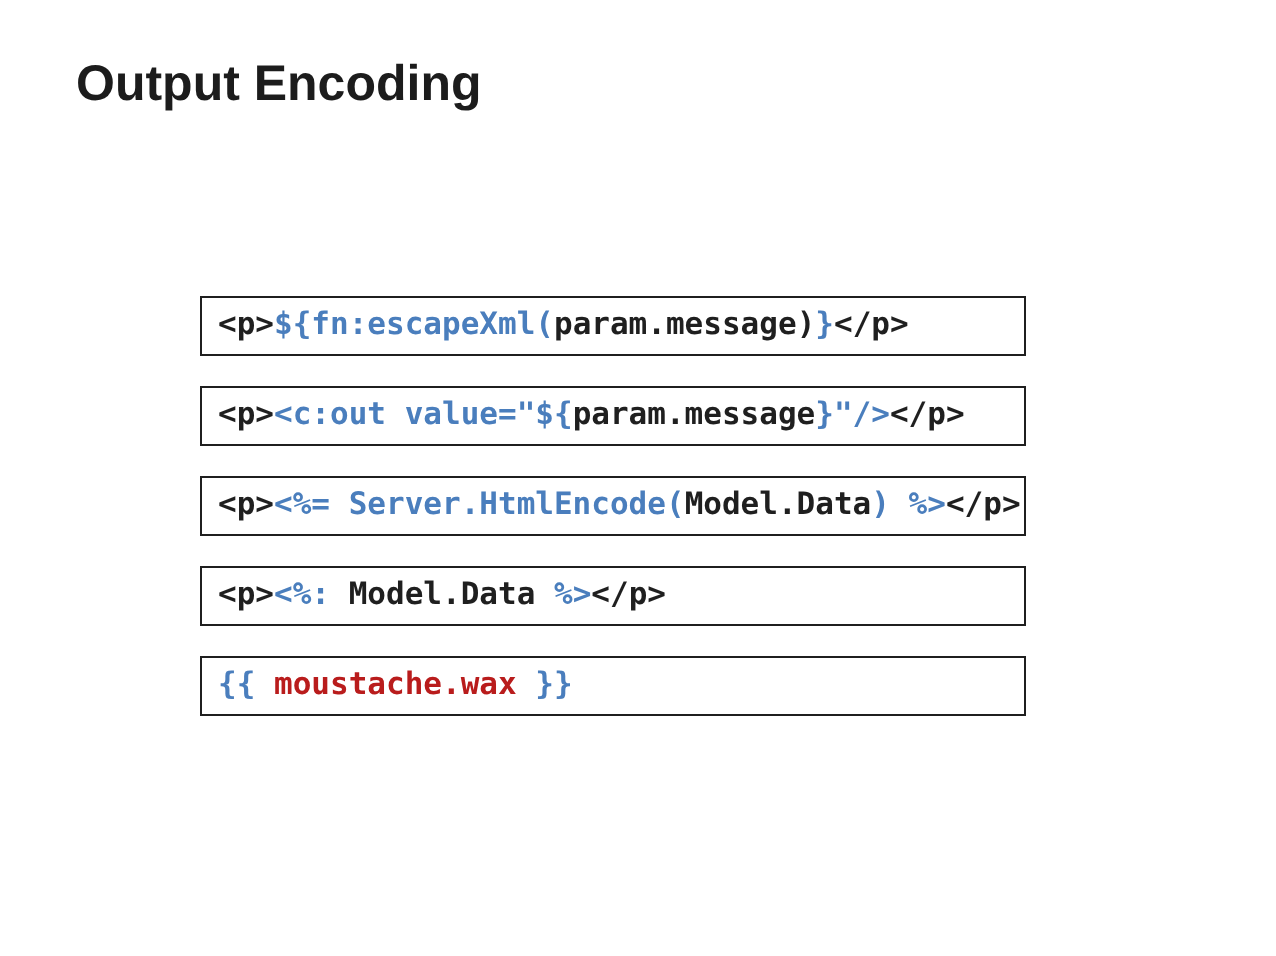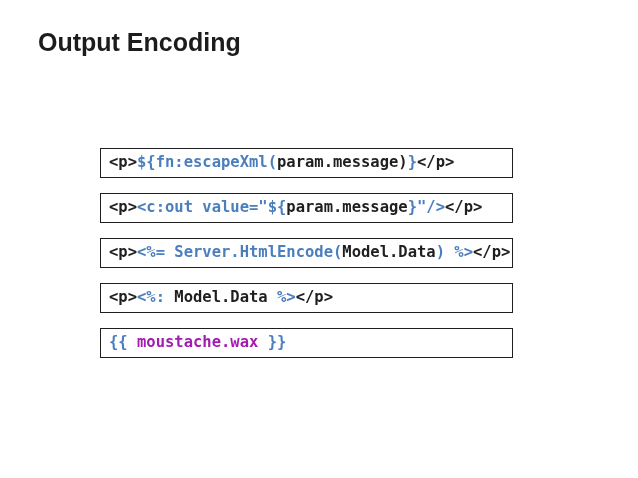--- a/index.html
+++ b/index.html
@@ -56,15 +56,15 @@
 </head>
 <body>
 
 <div class="slide">
   <div class="slide-title">Output Encoding</div>
   <div class="code-box-list" id="code-boxes">
       <div class="code-box"><span class="code-segment" style="color: rgb(31, 31, 31);">&lt;p&gt;</span><span class="code-segment" style="color: rgb(74, 126, 189);">${fn:escapeXml(</span><span class="code-segment" style="color: rgb(31, 31, 31);">param.message</span><span class="code-segment" style="color: rgb(31, 31, 31);">)</span><span class="code-segment" style="color: rgb(74, 126, 189);">}</span><span class="code-segment" style="color: rgb(31, 31, 31);">&lt;/p&gt;</span></div>
       <div class="code-box"><span class="code-segment" style="color: rgb(31, 31, 31);">&lt;p&gt;</span><span class="code-segment" style="color: rgb(74, 126, 189);">&lt;c:out value="${</span><span class="code-segment" style="color: rgb(31, 31, 31);">param.message</span><span class="code-segment" style="color: rgb(74, 126, 189);">}"/&gt;</span><span class="code-segment" style="color: rgb(31, 31, 31);">&lt;/p&gt;</span></div>
       <div class="code-box"><span class="code-segment" style="color: rgb(31, 31, 31);">&lt;p&gt;</span><span class="code-segment" style="color: rgb(74, 126, 189);">&lt;%= Server.HtmlEncode(</span><span class="code-segment" style="color: rgb(31, 31, 31);">Model.Data</span><span class="code-segment" style="color: rgb(74, 126, 189);">) %&gt;</span><span class="code-segment" style="color: rgb(31, 31, 31);">&lt;/p&gt;</span></div>
       <div class="code-box"><span class="code-segment" style="color: rgb(31, 31, 31);">&lt;p&gt;</span><span class="code-segment" style="color: rgb(74, 126, 189);">&lt;%:</span><span class="code-segment" style="color: rgb(31, 31, 31);"> Model.Data </span><span class="code-segment" style="color: rgb(74, 126, 189);">%&gt;</span><span class="code-segment" style="color: rgb(31, 31, 31);">&lt;/p&gt;</span></div>
-      <div class="code-box"><span class="code-segment" style="color: rgb(74, 126, 189);">{{</span><span class="code-segment" style="color: #a21caf;"> moustache.wax </span><span class="code-segment" style="color: rgb(74, 126, 189);">}}</span></div>
+      <div class="code-box"><span class="code-segment" style="color: rgb(74, 126, 189);">{{</span><span class="code-segment" style="color: #b91c1c;"> moustache.wax </span><span class="code-segment" style="color: rgb(74, 126, 189);">}}</span></div>
     </div>
 </div>
 
 </body></html>

